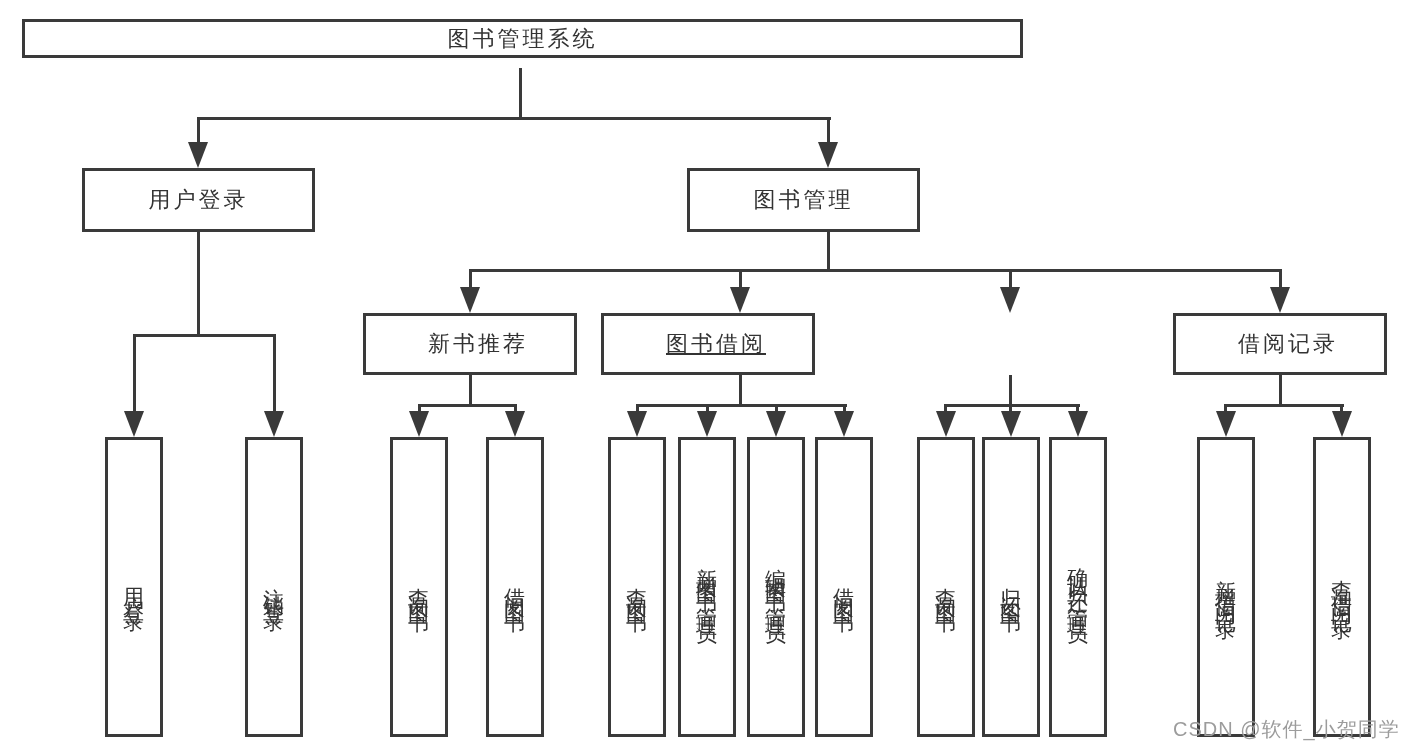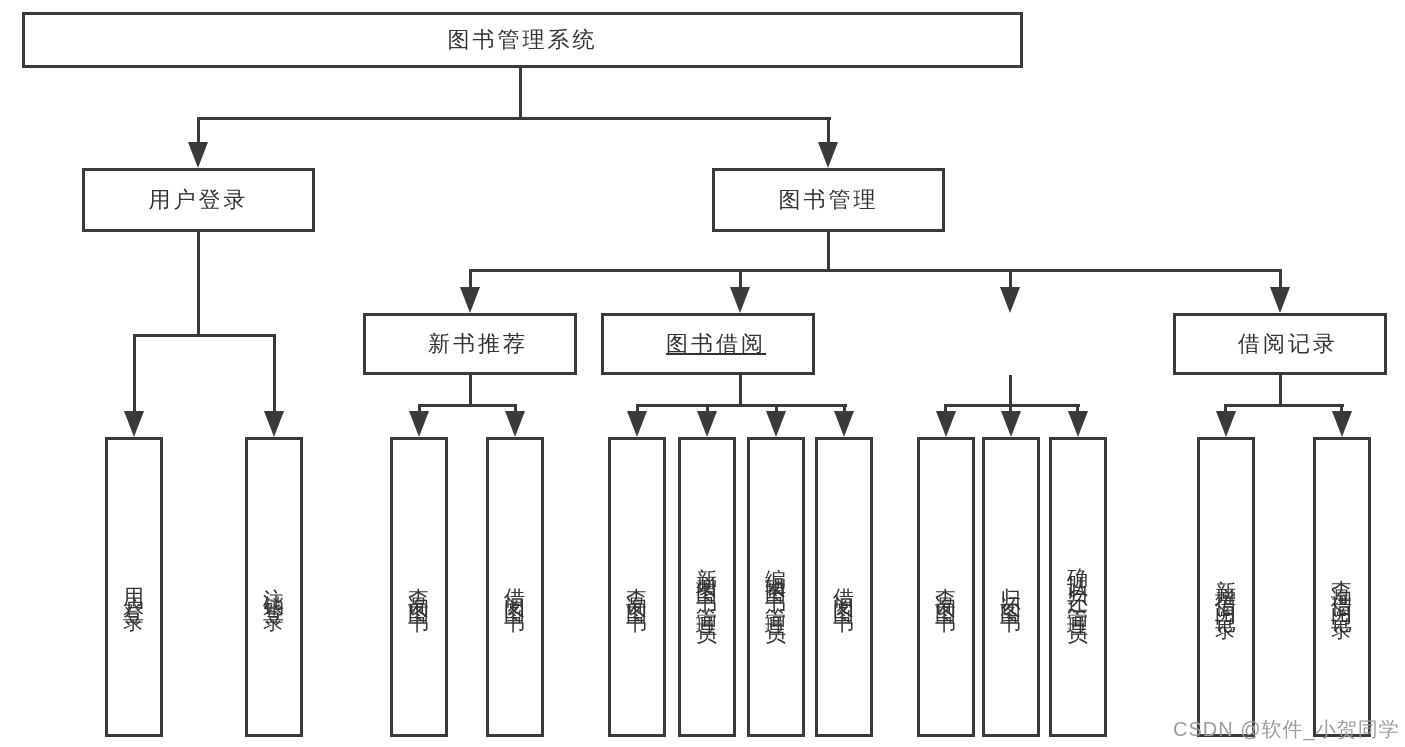--- a/index.html
+++ b/index.html
@@ -11,23 +11,23 @@
   }
   *{box-sizing:border-box;}
   html,body{margin:0;padding:0;background:#fff;}
   body{font-family:"Liberation Sans","DejaVu Sans",sans-serif;}
   .stage{position:relative;width:1405px;height:747px;background:#fff;overflow:hidden;}
 
   .box{position:absolute;background:var(--fill);border:3px solid var(--border);
        display:flex;align-items:center;justify-content:center;color:var(--text);}
   .hlabel{font-size:22px;letter-spacing:3px;white-space:nowrap;color:var(--text);}
 
-  .root{left:22px;top:12px;width:1001px;height:56px;}
+  .root{left:22px;top:19px;width:1001px;height:39px;}
   .l2{top:168px;width:233px;height:64px;}
-  .l2a{left:82px;}  .l2b{left:712px;justify-content:center;}
+  .l2a{left:82px;}  .l2b{left:687px;justify-content:center;}
   .l3{top:313px;width:214px;height:62px;padding-left:16px;}
   .l3a{left:363px;} .l3b{left:601px;text-decoration:underline;} .l3c{left:903px;} .l3d{left:1173px;}
 
   .leaf{position:absolute;top:437px;width:58px;height:300px;background:var(--fill);
         border:3px solid var(--border);display:flex;align-items:center;justify-content:center;}
   .vtext{writing-mode:vertical-rl;text-orientation:mixed;font-size:21px;letter-spacing:8px;
          line-height:1;color:var(--text);white-space:nowrap;}
 
   .line{position:absolute;background:var(--line);}
   .arrow{position:absolute;width:0;height:0;

